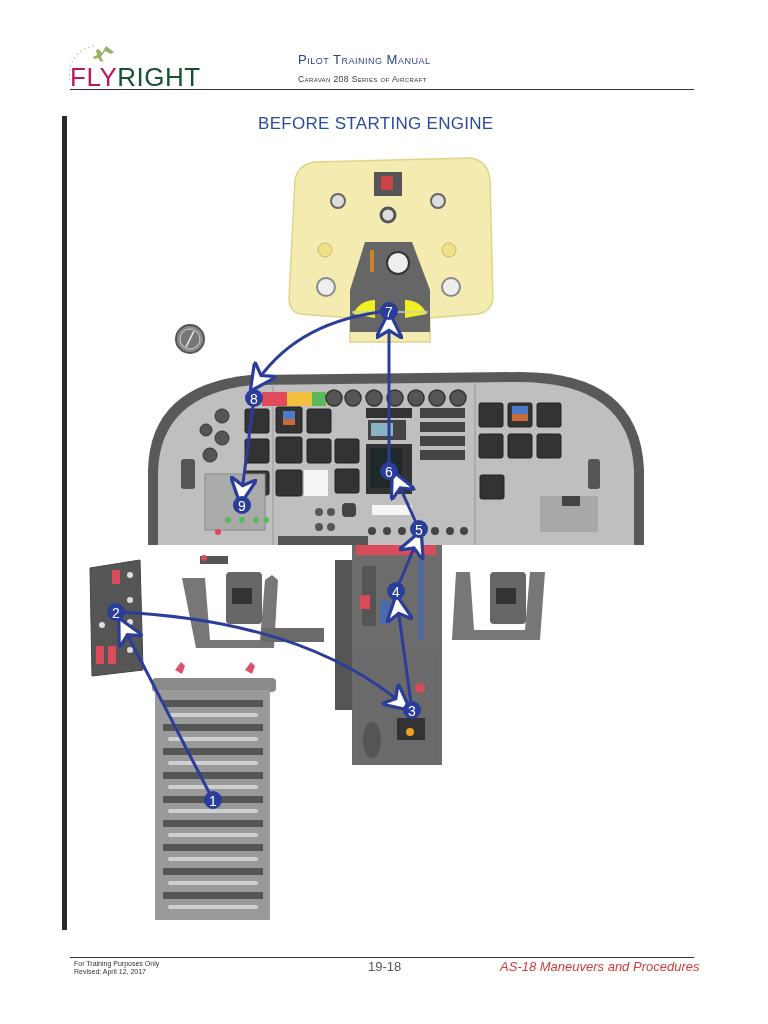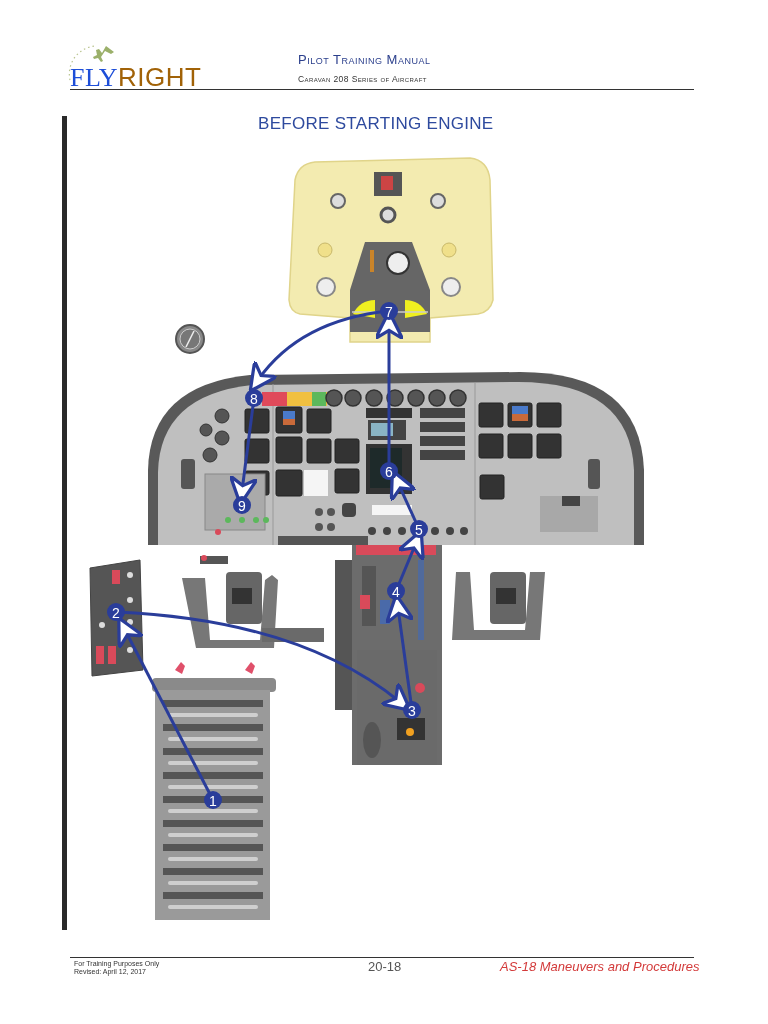--- a/index.html
+++ b/index.html
@@ -1,20 +1,20 @@
 <!DOCTYPE html>
 <html><head>
 <meta charset="utf-8">
 <style>
   html,body{margin:0;padding:0;background:#fff;}
   body{width:768px;height:1024px;position:relative;overflow:hidden;font-family:"Liberation Sans",sans-serif;}
   .logo{position:absolute;left:66px;top:40px;width:160px;height:50px;}
   .logo-text{position:absolute;left:70px;top:62px;font-size:26px;letter-spacing:0.5px;}
-  .logo-fly{color:#1d4ed8;font-family:Liberation Serif, serif;}
-  .logo-right{color:#a16207;}
+  .logo-fly{color:#be185d;}
+  .logo-right{color:#14532d;}
   .hdr-title{position:absolute;left:298px;top:52px;font-size:13px;font-weight:normal;color:#2b3f8c;font-variant:small-caps;letter-spacing:0.5px;}
   .hdr-sub{position:absolute;left:298px;top:74px;font-size:8.5px;color:#333;font-variant:small-caps;letter-spacing:0.4px;}
   .hdr-rule{position:absolute;left:70px;top:89px;width:624px;height:1px;background:#333;}
   .sidebar-bar{position:absolute;left:62px;top:116px;width:5px;height:814px;background:#2a2a2a;}
   .section-title{position:absolute;left:258px;top:114px;font-size:17px;color:#2e4a9e;letter-spacing:0.3px;}
   .diagram{position:absolute;left:0;top:0;width:768px;height:1024px;}
   .ftr-rule{position:absolute;left:70px;top:957px;width:624px;height:1px;background:#333;}
   .ftr-left{position:absolute;left:74px;top:960px;font-size:7px;color:#333;line-height:8px;}
   .ftr-page{position:absolute;left:368px;top:959px;font-size:13px;color:#555;}
   .ftr-right{position:absolute;left:500px;top:959px;font-size:13px;color:#d33a3a;font-style:italic;}
@@ -291,15 +291,15 @@
       </g>
   </g>
 </svg>
 
 <div>
   <div class="ftr-rule"></div>
   <div class="ftr-left">
     <div>For Training Purposes Only</div>
     <div>Revised: April 12, 2017</div>
   </div>
-  <div class="ftr-page">20-18</div>
+  <div class="ftr-page">19-18</div>
   <div class="ftr-right">AS-18 Maneuvers and Procedures</div>
 </div>
 
 </body></html>

